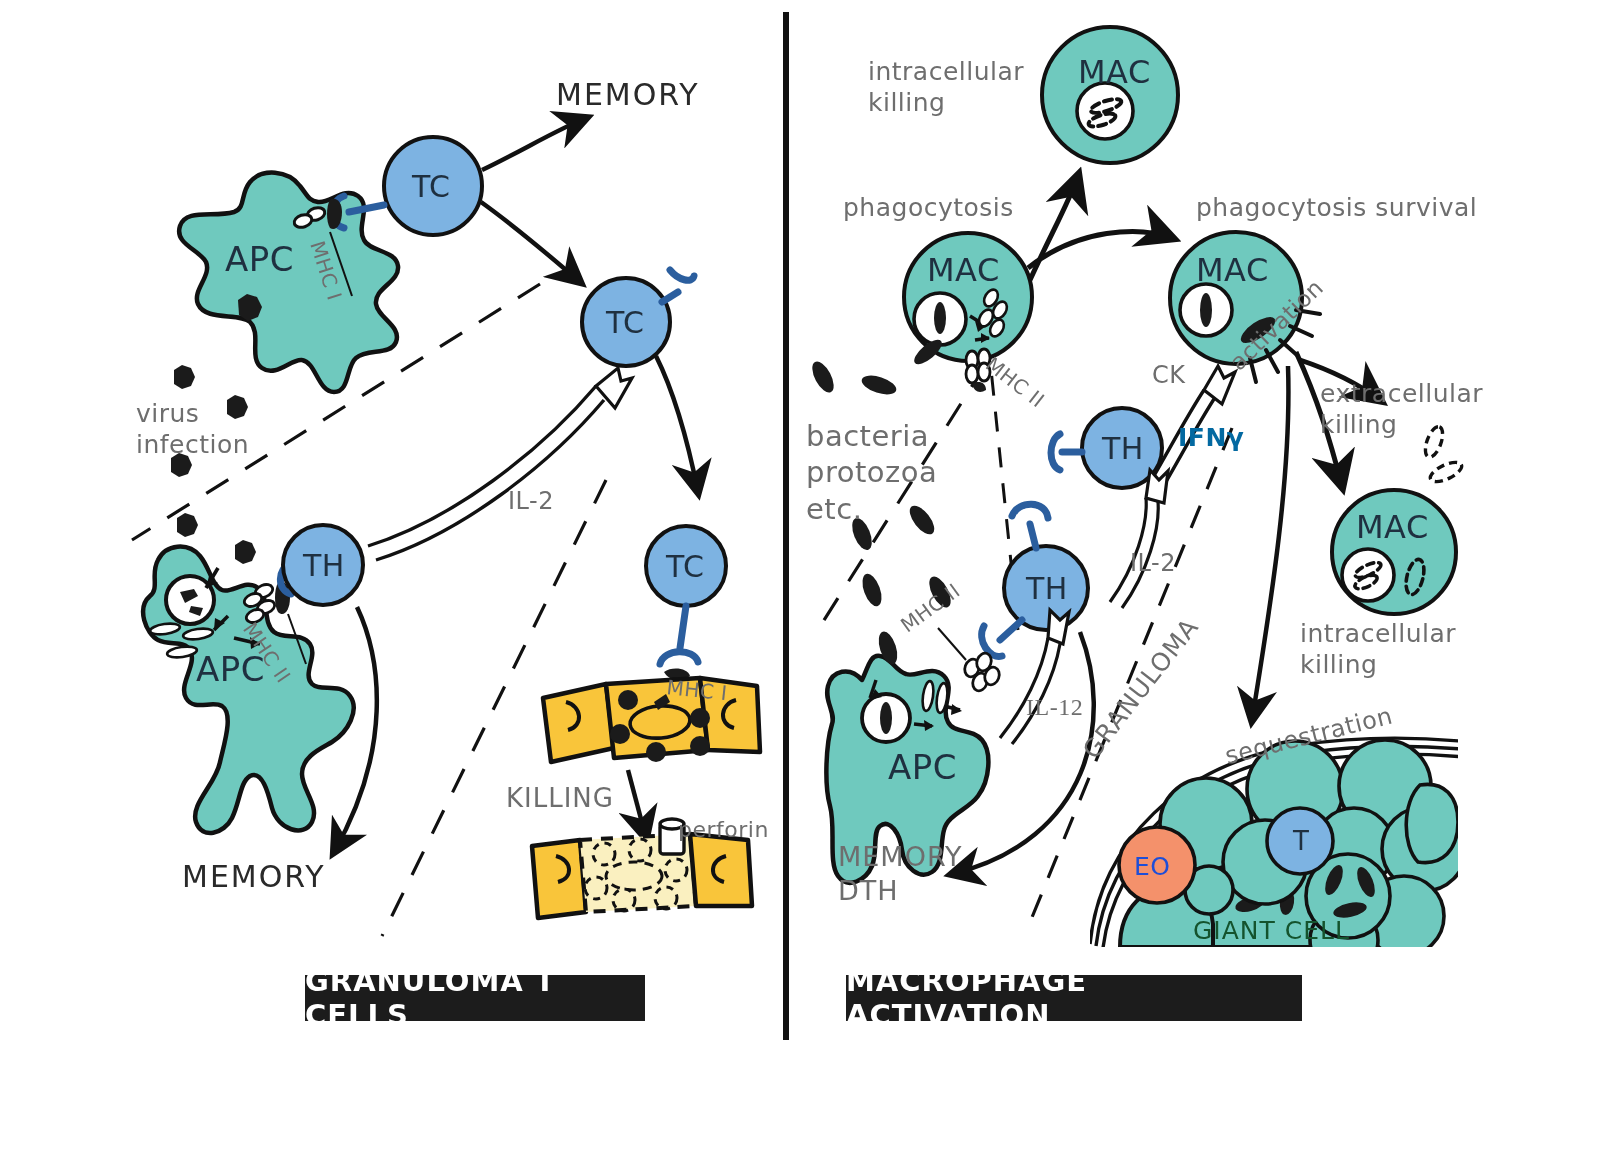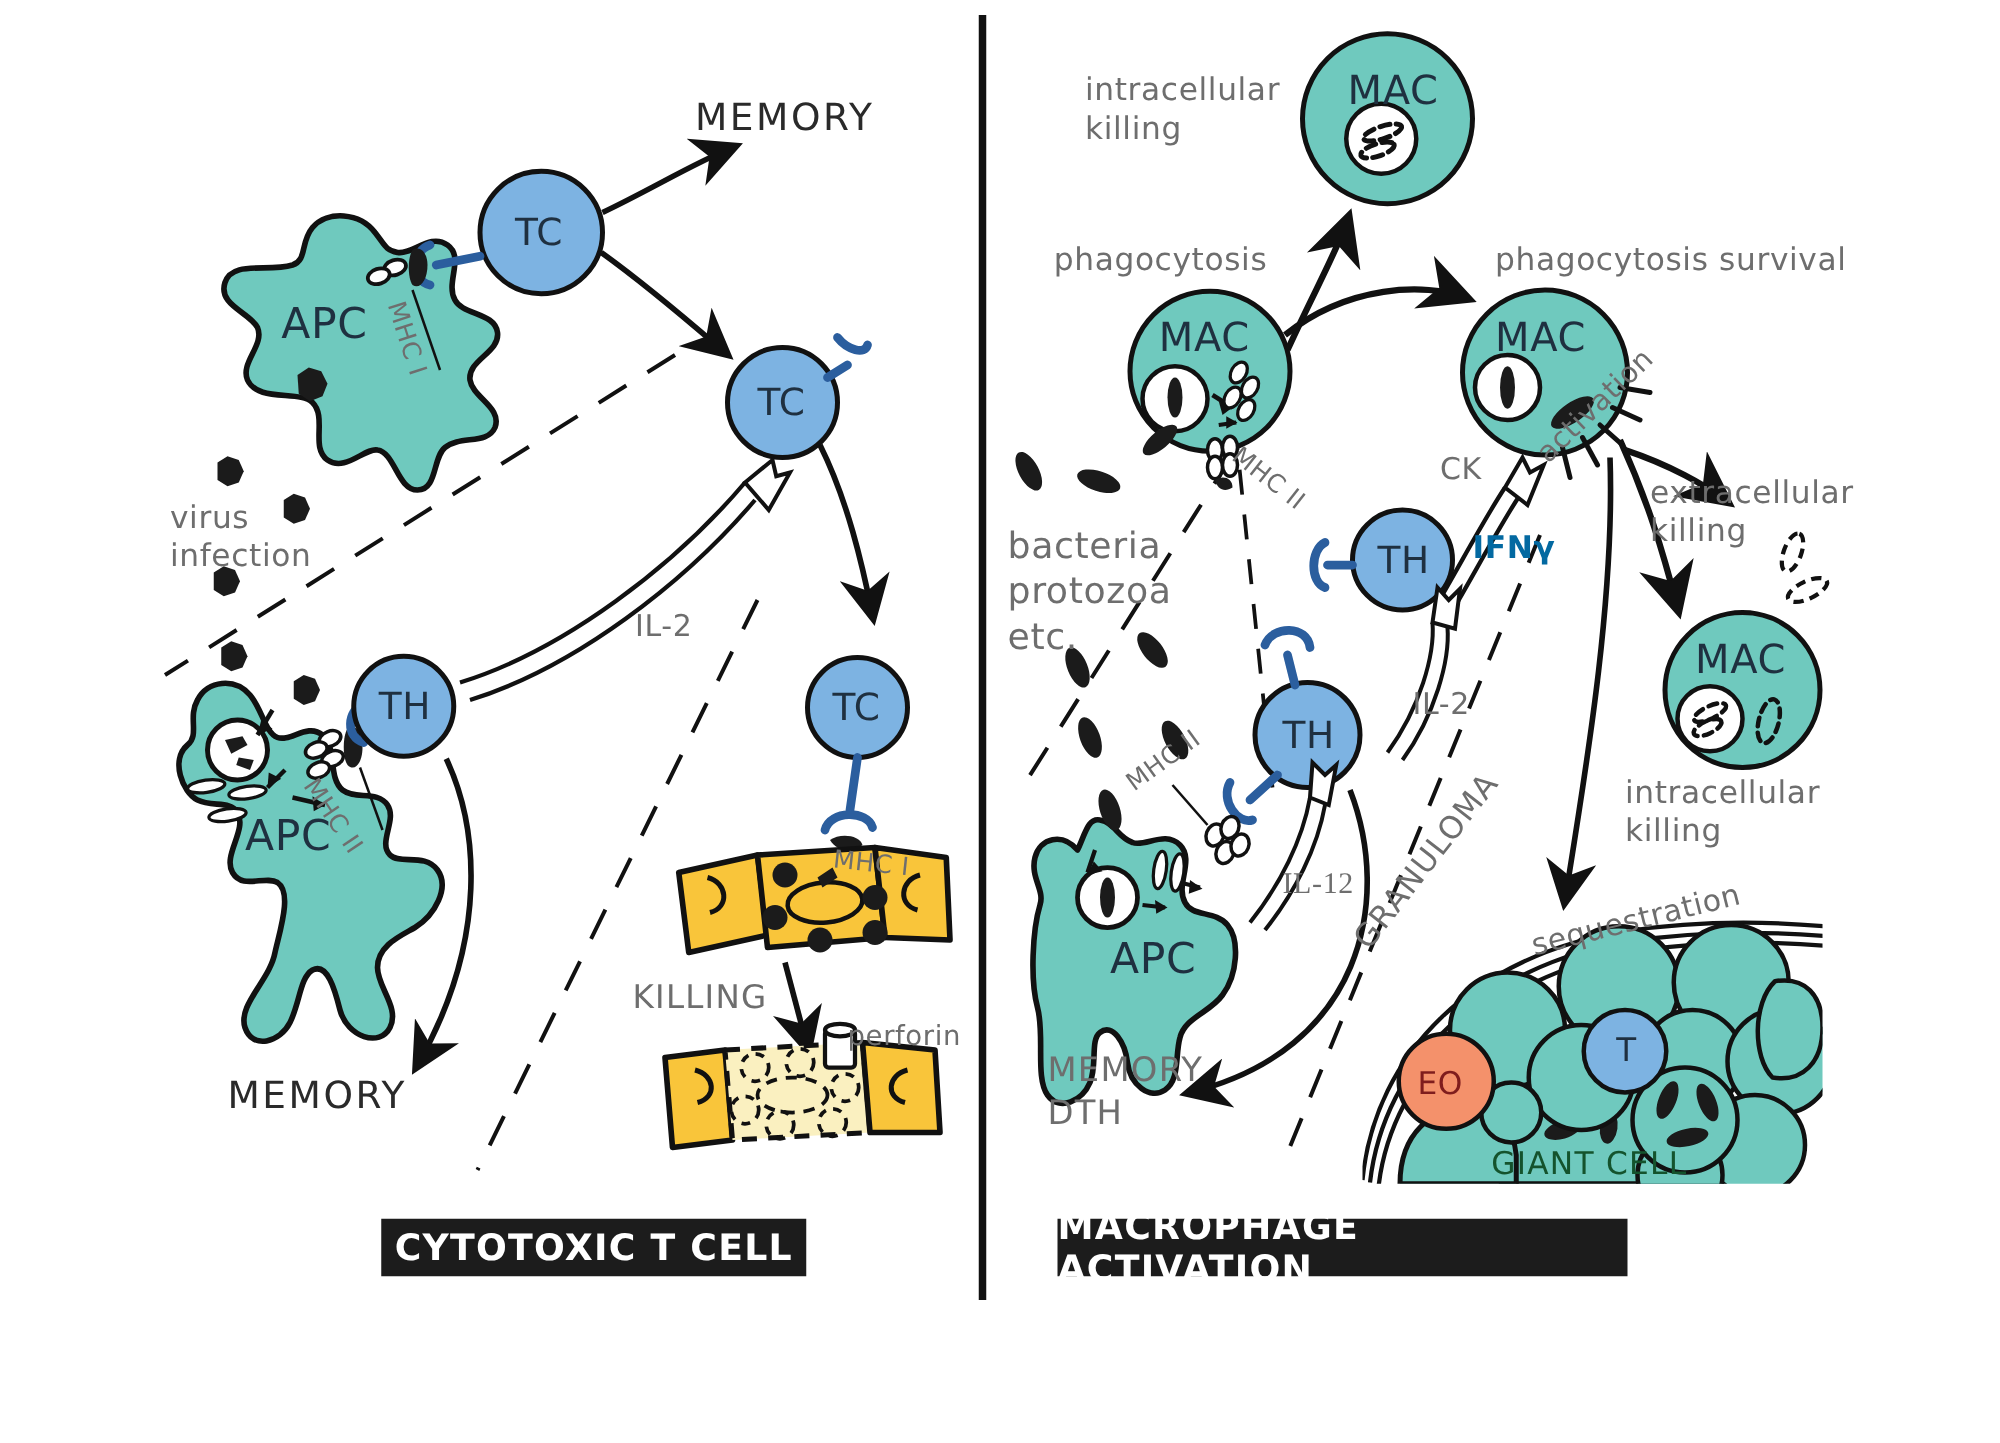--- a/index.html
+++ b/index.html
@@ -456,19 +456,19 @@
 <div class="lbl" style="left:1222px;top:742px;font-size:24px;transform:rotate(-14deg);transform-origin:0 0;">sequestration</div>
 
 <div class="lbl" style="left:1078px;top:52px;font-size:32px;color:#1f3040;">MAC</div>
 <div class="lbl" style="left:927px;top:250px;font-size:32px;color:#1f3040;">MAC</div>
 <div class="lbl" style="left:1196px;top:250px;font-size:32px;color:#1f3040;">MAC</div>
 <div class="lbl" style="left:1356px;top:507px;font-size:32px;color:#1f3040;">MAC</div>
 <div class="lbl" style="left:888px;top:746px;font-size:34px;color:#1f3040;">APC</div>
 <div class="lbl" style="left:1102px;top:430px;font-size:30px;color:#1f3040;">TH</div>
 <div class="lbl" style="left:1026px;top:570px;font-size:30px;color:#1f3040;">TH</div>
 <div class="lbl" style="left:1293px;top:825px;font-size:26px;color:#1f3040;">T</div>
-<div class="lbl" style="left:1134px;top:851px;font-size:25px;color:#7f1d1d;">EO</div>
+<div class="lbl" style="left:1134px;top:851px;font-size:25px;color:#1d4ed8;">EO</div>
 <div class="lbl" style="left:1193px;top:915px;font-size:25px;color:#14532d;letter-spacing:1px;">GIANT CELL</div>
 
-<div class="cap" style="left:305px;top:975px;width:340px;height:46px;font-size:29px;">CYTOTOXIC T CELL</div>
+<div class="cap" style="left:305px;top:975px;width:340px;height:46px;font-size:29px;">GRANULOMA T CELLS</div>
 <div class="cap" style="left:846px;top:975px;width:456px;height:46px;font-size:29px;">MACROPHAGE ACTIVATION</div>
 
 </div>
 
 </body></html>

